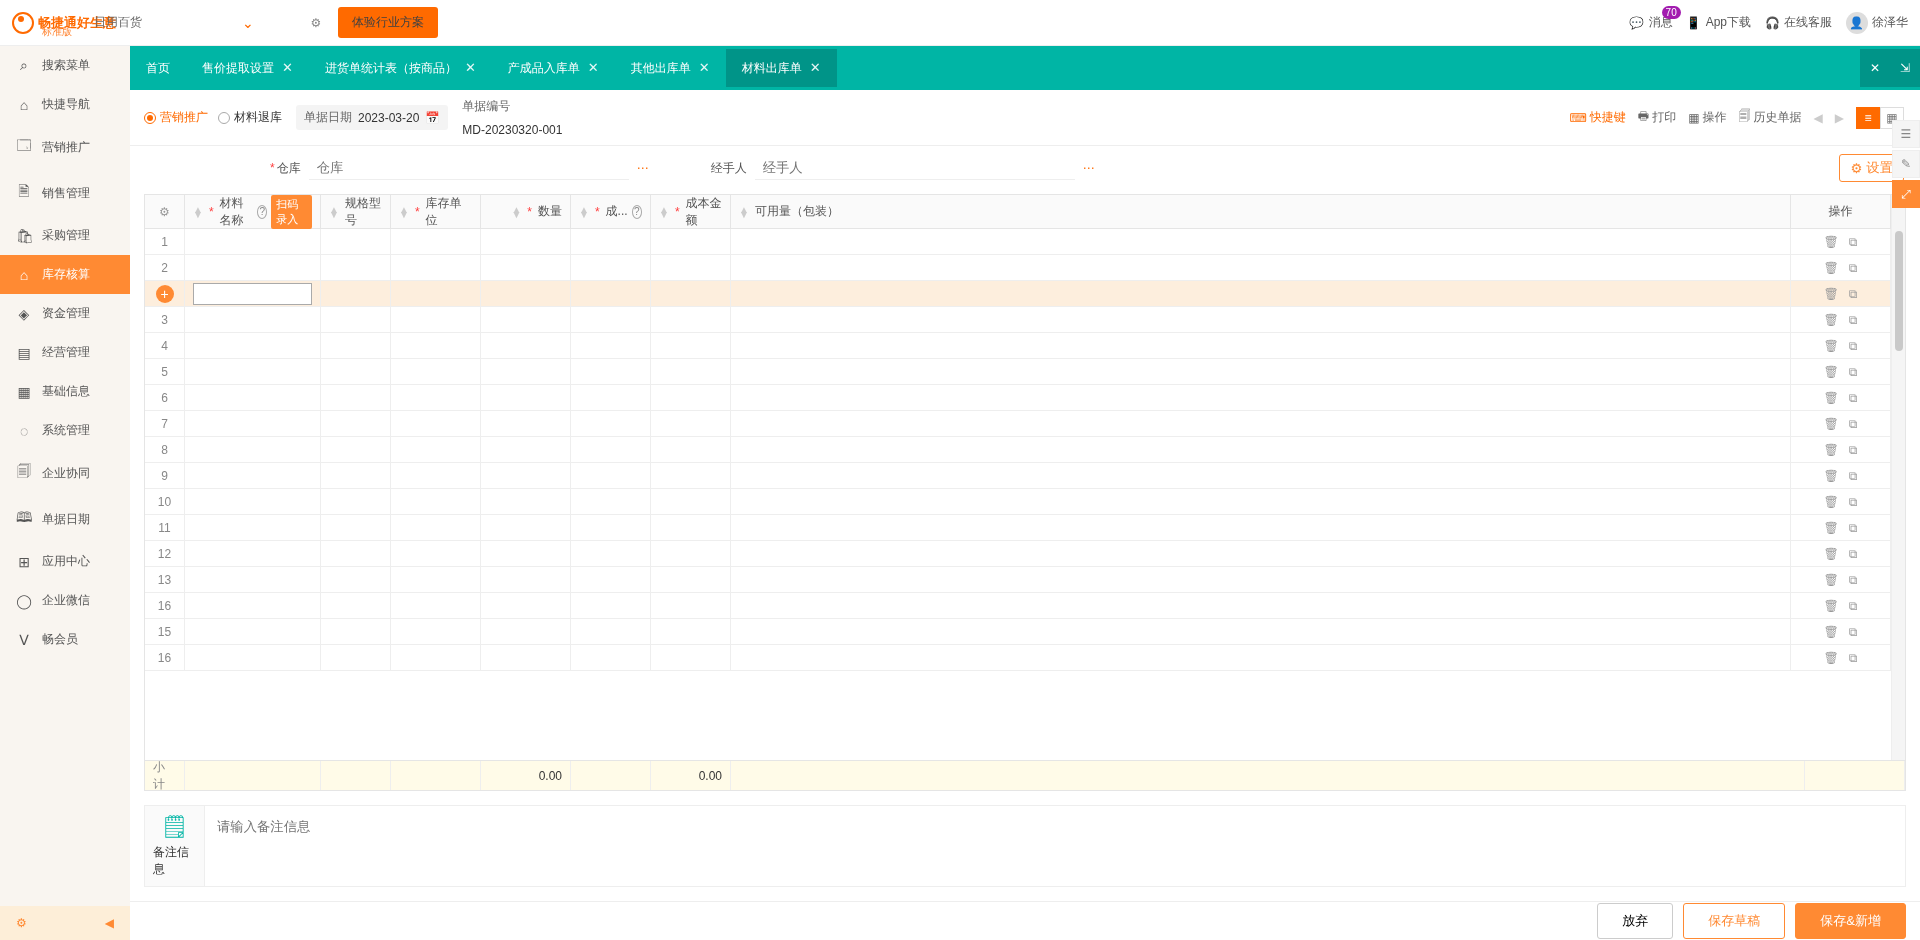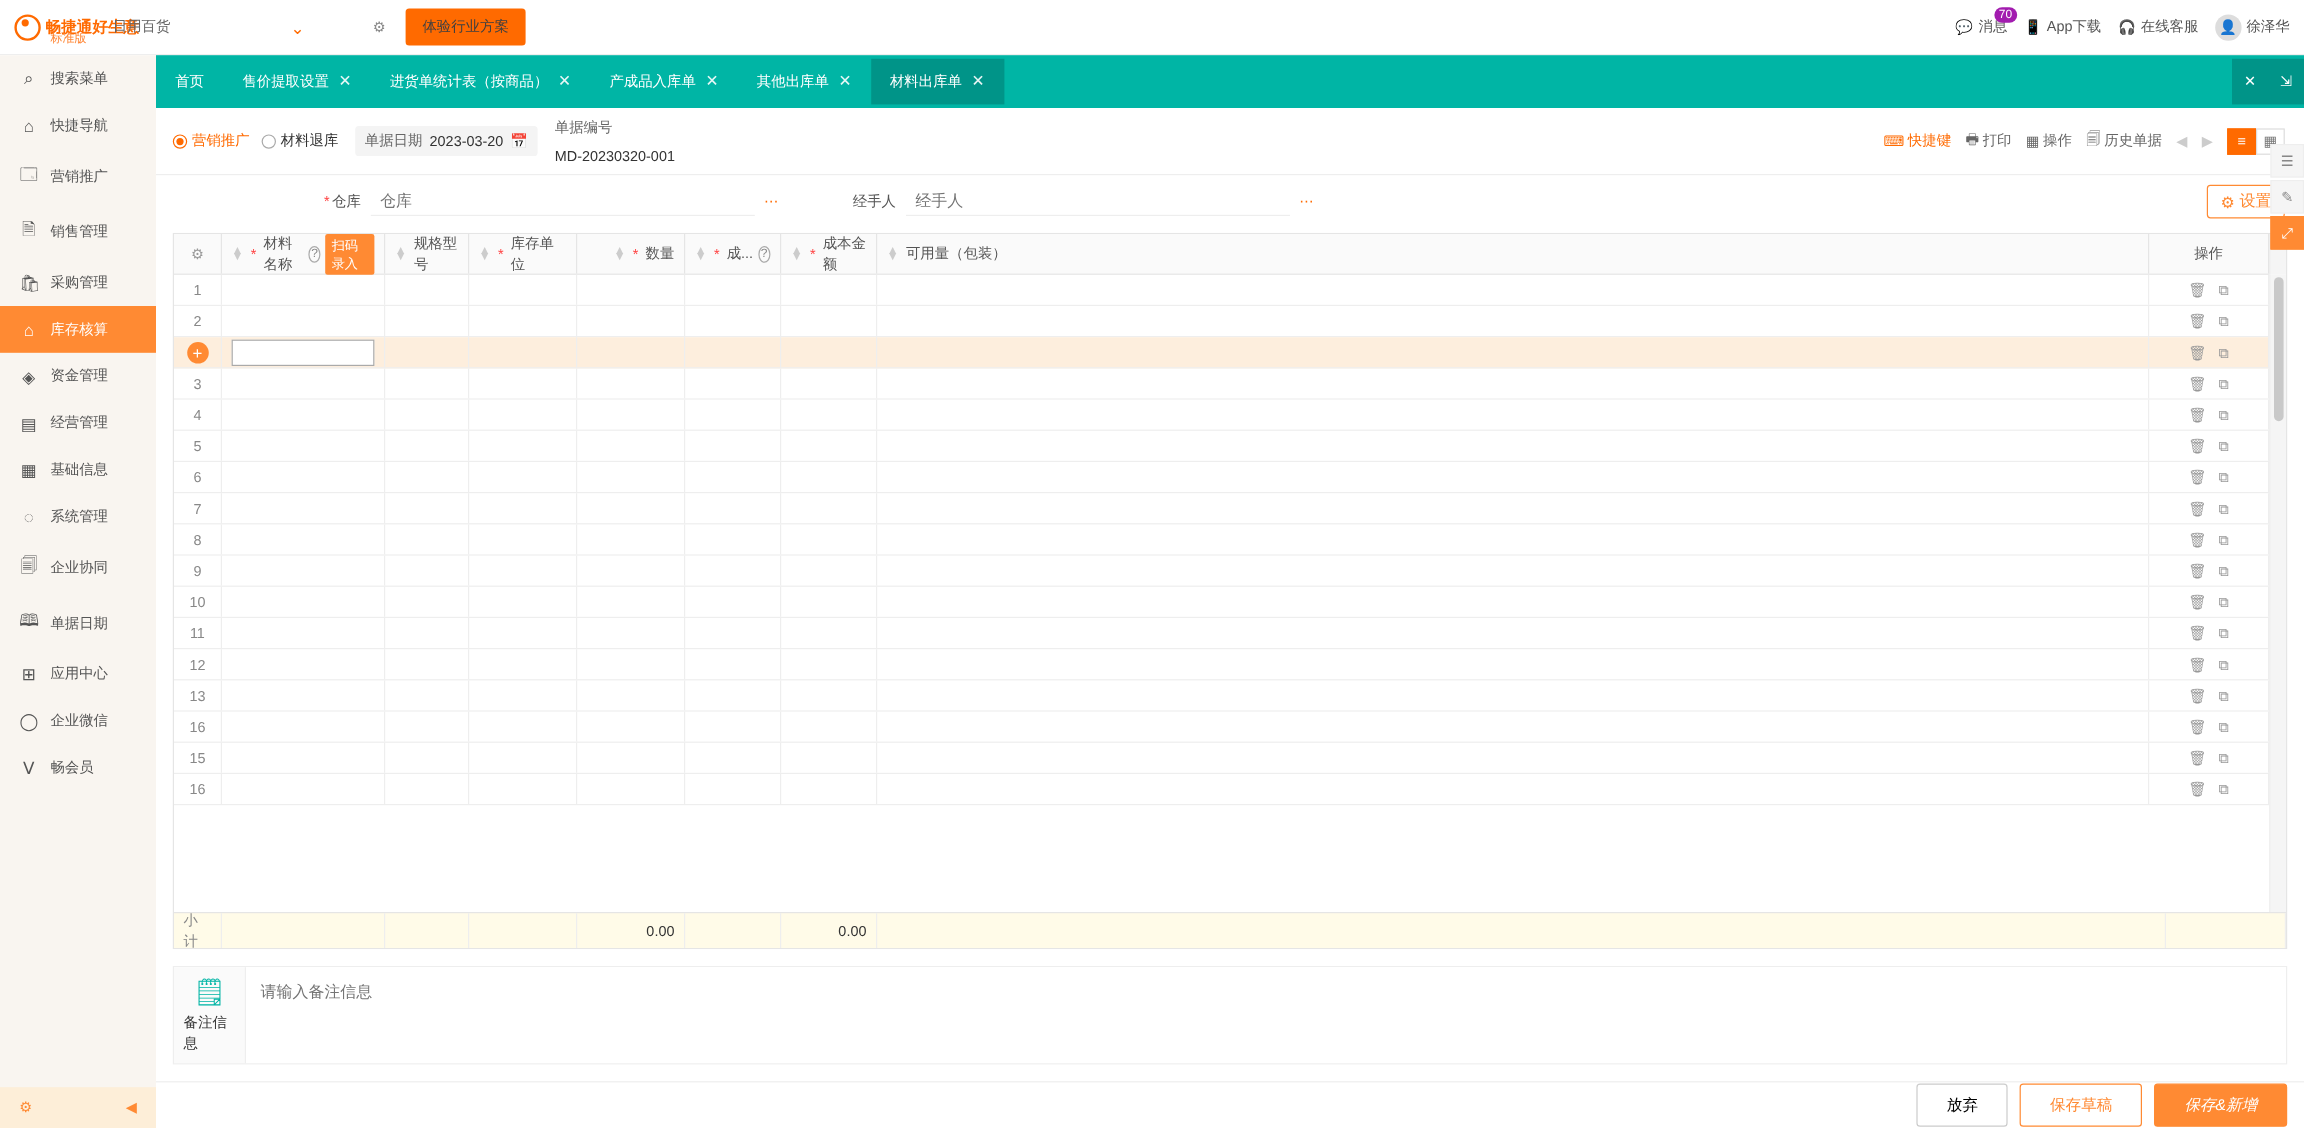--- a/index.html
+++ b/index.html
@@ -106,21 +106,21 @@
 
 .remarks { margin: 14px; display: flex; border: 1px solid #eee; }
 .rem-left { width: 60px; display: flex; flex-direction: column; align-items: center; justify-content: center; gap: 4px; padding: 8px; border-right: 1px solid #eee; background: #fafafa; }
 .rem-icon { color: #00b5a5; font-size: 22px; }
 .rem-input { flex: 1; border: none; padding: 12px; color: #999; resize: none; font-family: inherit; }
 
 
 .footer { height: 39px; border-top: 1px solid #eee; display: flex; align-items: center; justify-content: flex-end; padding: 0 14px; gap: 10px; }
 .btn { padding: 8px 24px; border-radius: 3px; border: 1px solid #ccc; background: #fff; cursor: pointer; font-size: 13px; }
 .btn.outline-orange { border-color: #ff8a33; color: #ff8a33; }
-.btn.primary { background: #ff8a33; border-color: #ff8a33; color: #fff; font-style: italic; }
+.btn.primary { background: #ff8a33; border-color: #ff8a33; color: #fff; }
 
 
 .rail { position: absolute; right: 0; top: 120px; display: flex; flex-direction: column; }
 .rail-btn { width: 28px; height: 28px; background: #f5f5f5; border: 1px solid #eee; margin-bottom: 2px; display: flex; align-items: center; justify-content: center; color: #888; cursor: pointer; }
 .rail-btn.on { background: #ff8a33; color: #fff; border-color: #ff8a33; }
 
 .scrollbar-stub { width: 14px; background: #f5f5f5; border-left: 1px solid #eee; display: flex; align-items: flex-start; justify-content: center; }
 .scrollbar-thumb { width: 8px; height: 120px; background: #c9c9c9; border-radius: 4px; margin-top: 2px; }
 </style>
 </head>

